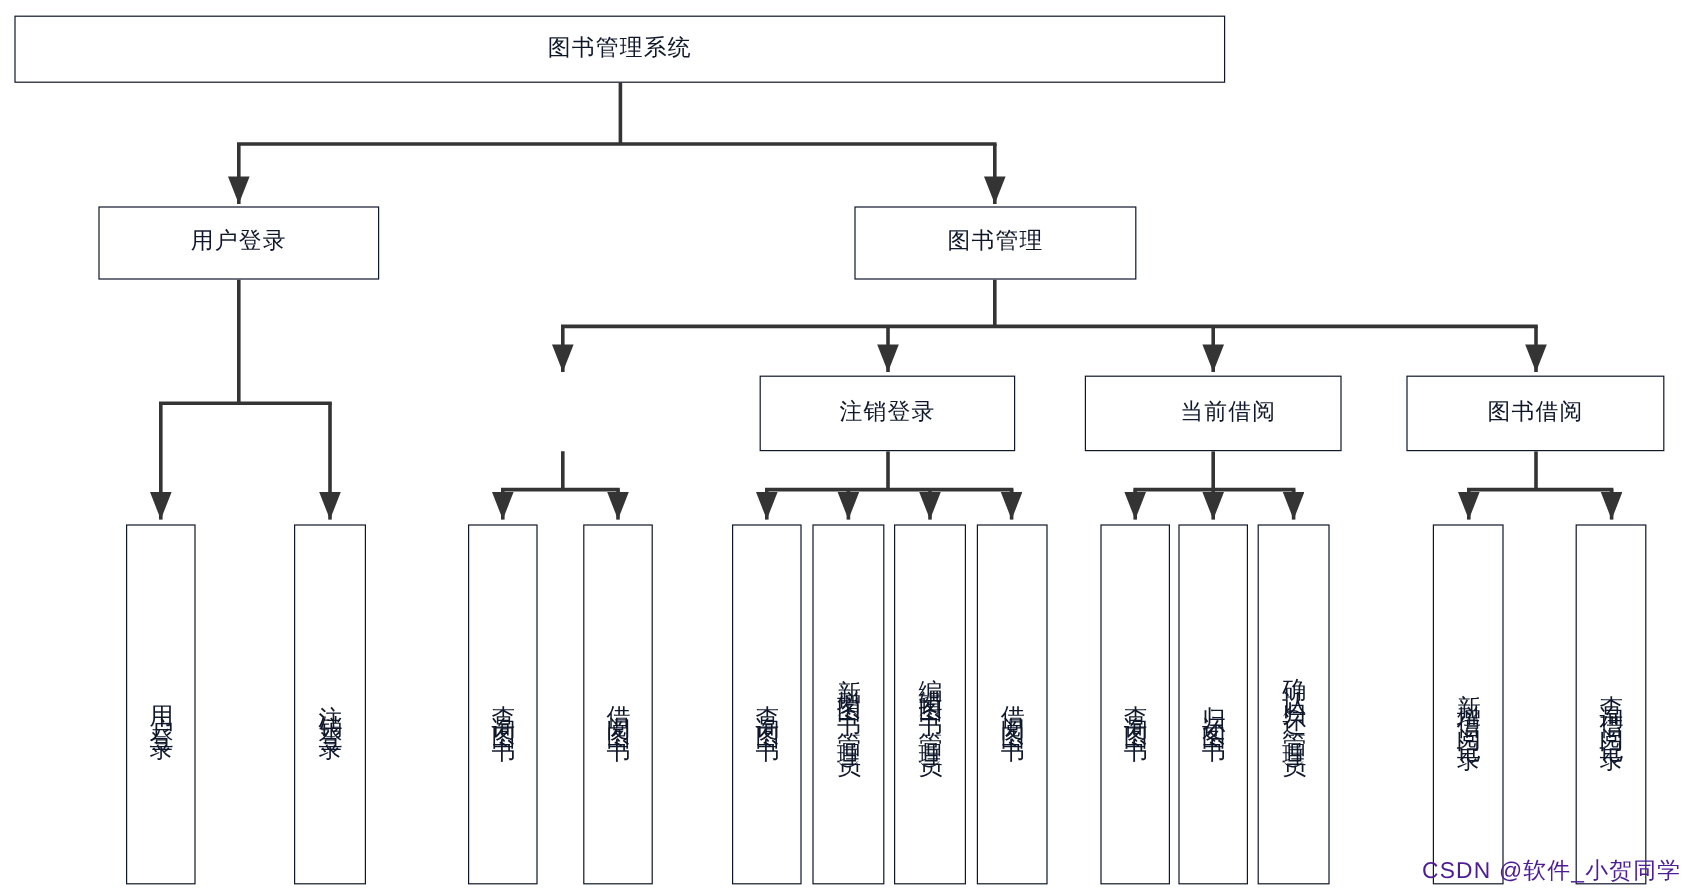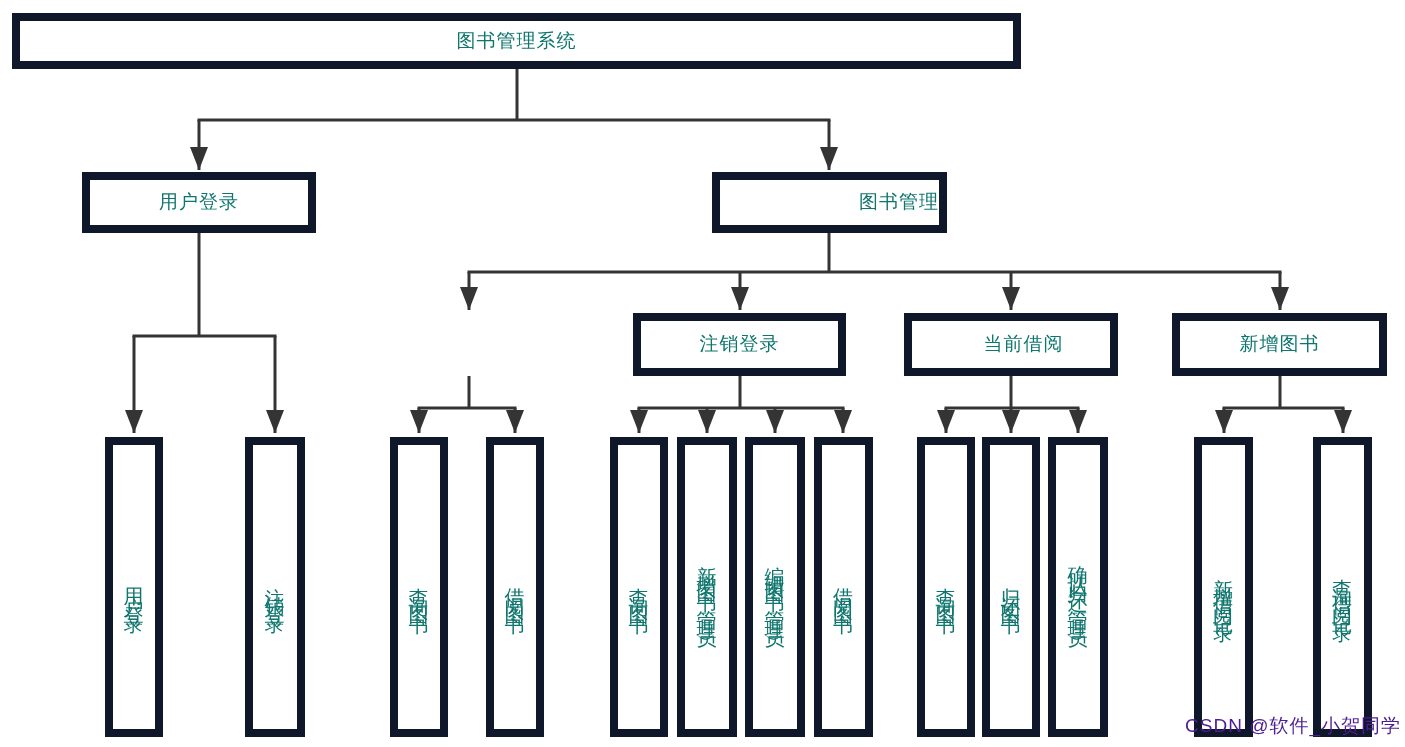--- a/index.html
+++ b/index.html
@@ -19,23 +19,23 @@
     position: absolute;
     left: 0;
     top: 0;
     width: 1405px;
     height: 747px;
     pointer-events: none;
   }
   .node {
     position: absolute;
     box-sizing: border-box;
-    border: 8px solid #0f172a;
+    border: 1px solid #0f172a;
     background: #ffffff;
-    color: #0f766e;
+    color: #0f172a;
     display: flex;
     align-items: center;
     justify-content: center;
     text-align: center;
     font-size: 19px;
     letter-spacing: 1px;
     line-height: 1.2;
   }
   .vnode {
     writing-mode: vertical-rl;
@@ -116,32 +116,32 @@
     </g>
   </svg>
 
   <div class="node" style="left:12px; top:13px; width:1009px; height:56px;">
     <span>图书管理系统</span>
   </div>
 
   <div class="node" style="left:82px; top:172px; width:234px; height:61px;">
     <span>用户登录</span>
   </div>
-  <div class="node" style="left:712px; top:172px; width:235px; height:61px;justify-content:flex-end;">
+  <div class="node" style="left:712px; top:172px; width:235px; height:61px;">
     <span>图书管理</span>
   </div>
 
   <div class="node" style="left:633px; top:313px; width:213px; height:63px;">
     <span>注销登录</span>
   </div>
   <div class="node" style="left:904px; top:313px; width:214px; height:63px;padding-left:25px;">
     <span>当前借阅</span>
   </div>
   <div class="node" style="left:1172px; top:313px; width:215px; height:63px;">
-    <span>新增图书</span>
+    <span>图书借阅</span>
   </div>
 
   <div class="node vnode" style="left:105px; top:437px; width:58px; height:300px;">
     <span>用户登录</span>
   </div>
   <div class="node vnode" style="left:245px; top:437px; width:60px; height:300px;">
     <span>注销登录</span>
   </div>
 
   <div class="node vnode" style="left:390px; top:437px; width:58px; height:300px;">

